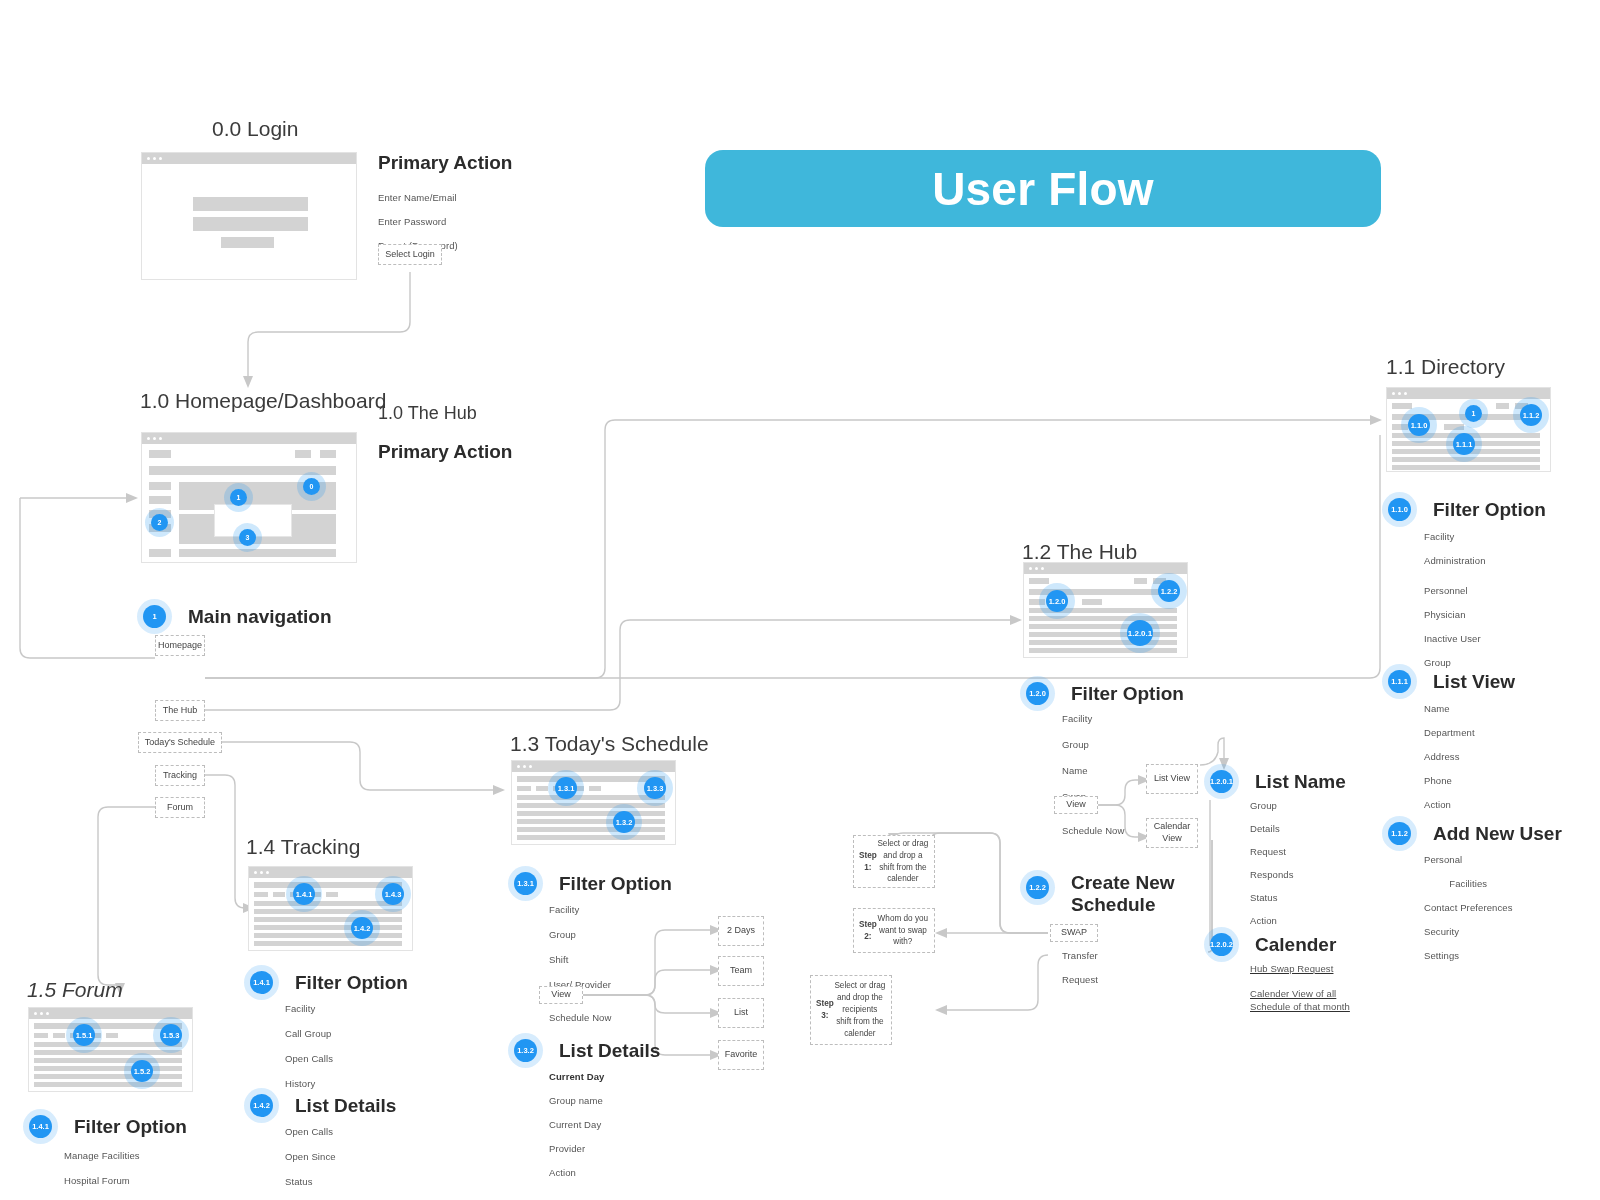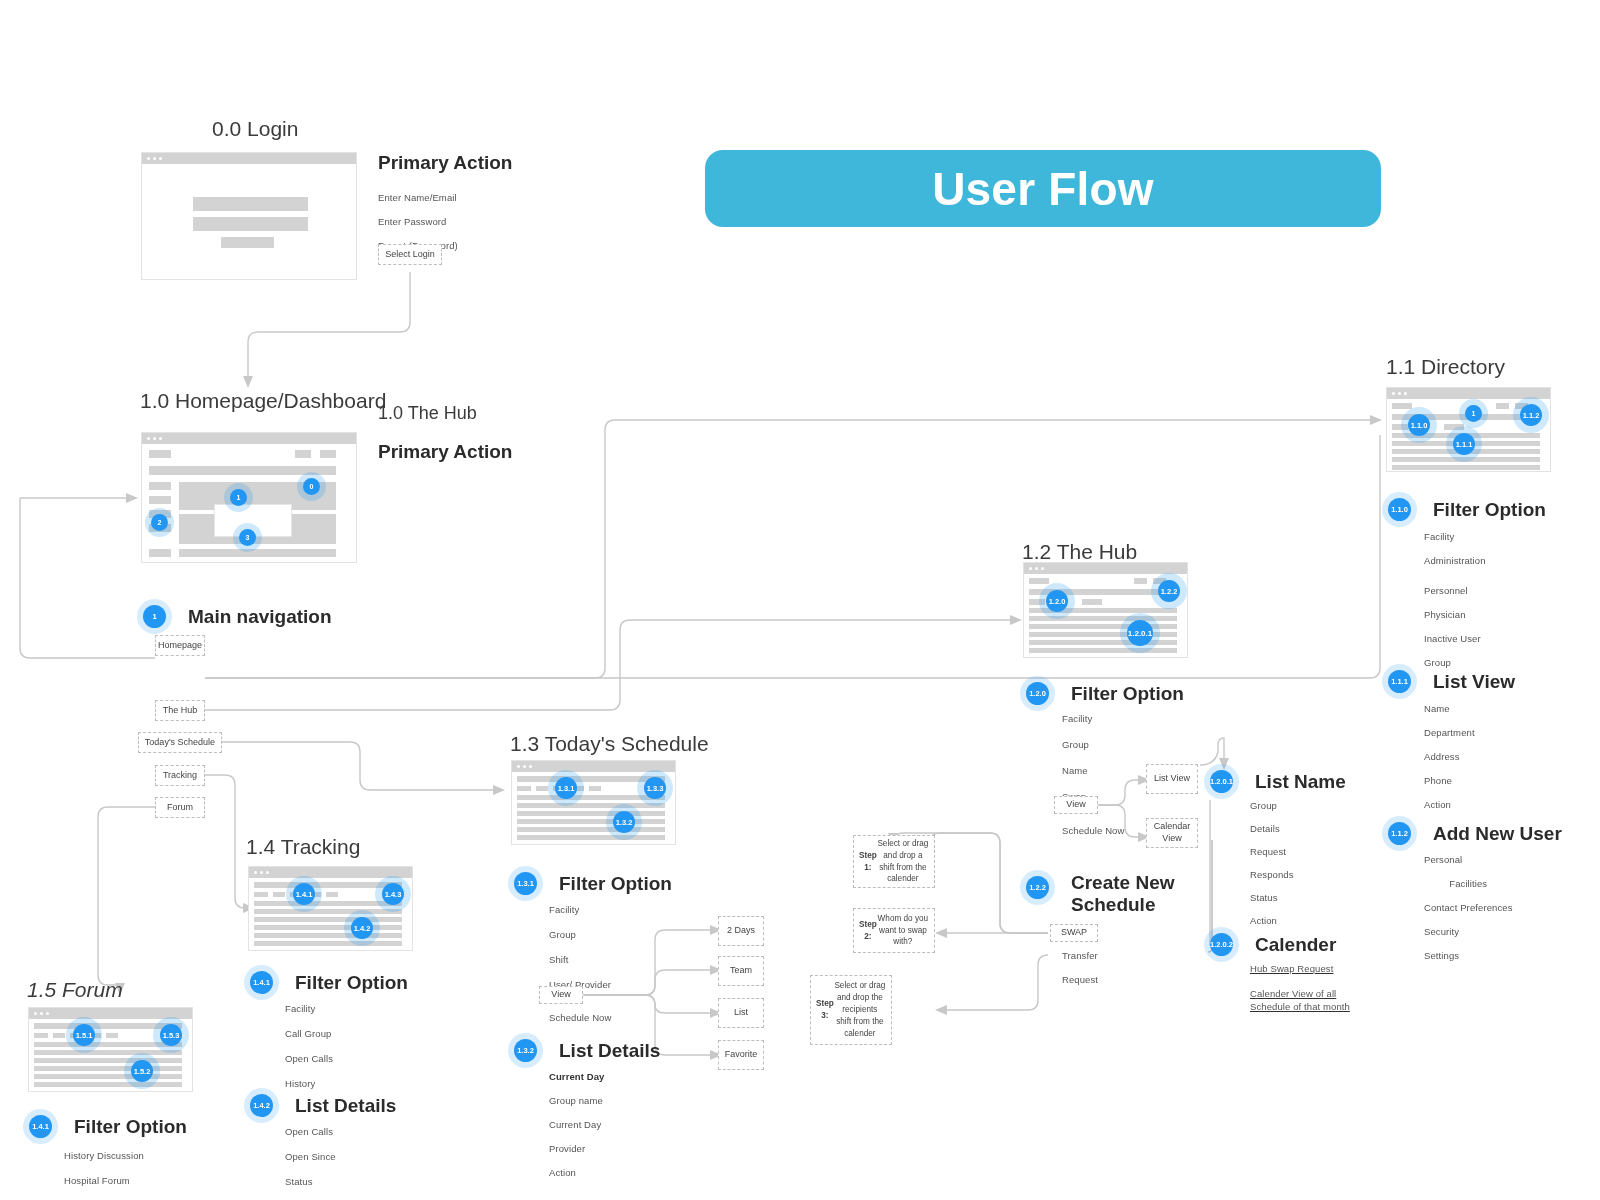--- a/index.html
+++ b/index.html
@@ -507,15 +507,15 @@
   <div class="badge md" style="left:44px; top:16px;">1.5.1</div>
   <div class="badge md" style="left:131px; top:16px;">1.5.3</div>
   <div class="badge md" style="left:102px; top:52px;">1.5.2</div>
 </div>
 
 <div class="legend-row abs" style="left:29px; top:1115px;">
   <span class="legend-badge">1.4.1</span>
   <span class="big-title">Filter Option</span>
 </div>
 <div class="item-list abs" style="left:64px; top:1150px;">
-  <div class="item" style="margin-bottom:14px;">History Discussion</div>
+  <div class="item" style="margin-bottom:14px;">Manage Facilities</div>
   <div class="item">Hospital Forum</div>
 </div>
 
 </body></html>

